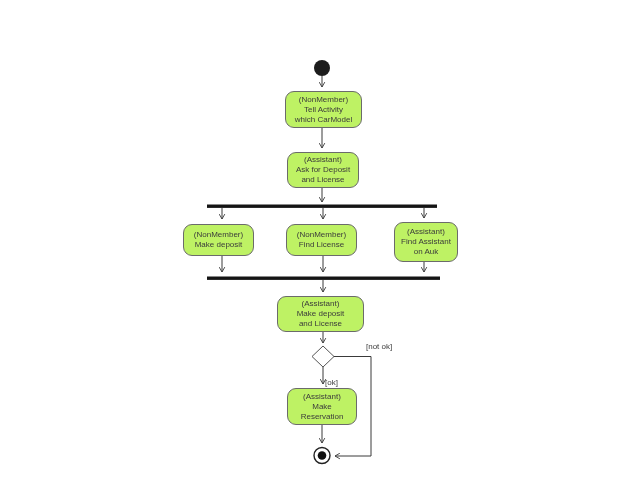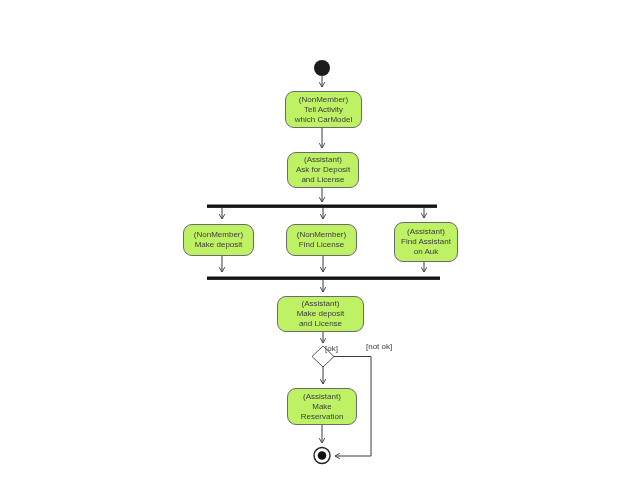--- a/index.html
+++ b/index.html
@@ -125,15 +125,15 @@
     <div>and License</div>
   </div>
 
   <div class="abox" style="left:287px;top:388px;width:70px;height:37px;">
     <div>(Assistant)</div>
     <div>Make</div>
     <div>Reservation</div>
   </div>
 
   <div class="guard" style="left:341px;top:342px;">[not ok]</div>
-  <div class="guard" style="left:300px;top:344px;">[ok]</div>
+  <div class="guard" style="left:300px;top:378px;">[ok]</div>
 
 </div>
 
 </body></html>

